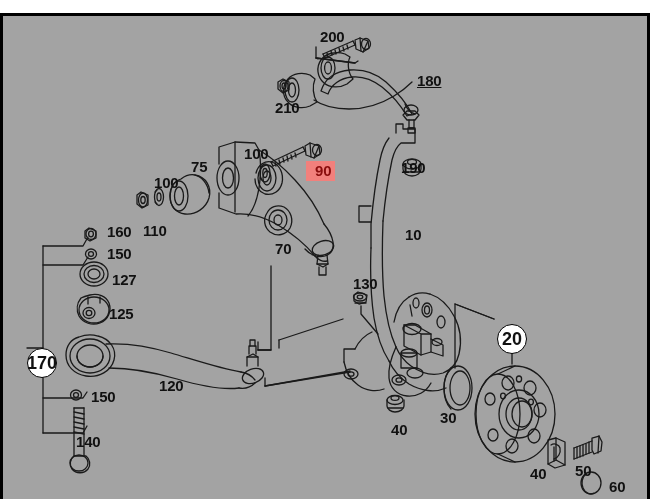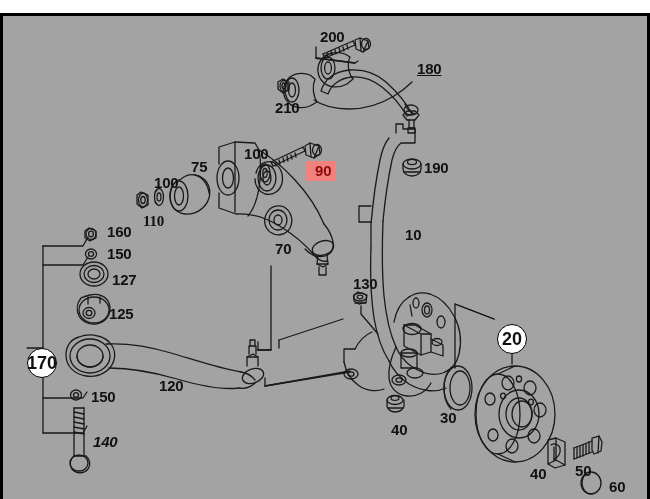--- a/index.html
+++ b/index.html
@@ -363,40 +363,40 @@
       <path d="M509 323 L509 348"></path>
       <path d="M491 303 L452 288 L452 352"></path>
       <path d="M452 288 L491 303"></path>
 
       <path d="M40 332 L24 332"></path>
 
     </g>
   </svg>
 
   <div class="lbl" style="left:317px;top:13px;">200</div>
-  <div class="lbl" style="left:414px;top:45px;text-decoration:underline;">180</div>
+  <div class="lbl" style="left:414px;top:57px;text-decoration:underline;">180</div>
   <div class="lbl" style="left:272px;top:84px;">210</div>
   <div class="lbl" style="left:241px;top:130px;">100</div>
   <div class="lbl-hl" style="left:303px;top:145px;">90</div>
-  <div class="lbl" style="left:421px;top:144px;">190</div>
+  <div class="lbl" style="left:398px;top:144px;">190</div>
   <div class="lbl" style="left:188px;top:143px;">75</div>
   <div class="lbl" style="left:151px;top:159px;">100</div>
-  <div class="lbl" style="left:140px;top:198px;font-family:Liberation Serif, serif;">110</div>
+  <div class="lbl" style="left:140px;top:207px;">110</div>
   <div class="lbl" style="left:402px;top:211px;">10</div>
   <div class="lbl" style="left:104px;top:208px;text-align:center;">160</div>
   <div class="lbl" style="left:104px;top:230px;">150</div>
   <div class="lbl" style="left:272px;top:225px;">70</div>
   <div class="lbl" style="left:109px;top:256px;">127</div>
   <div class="lbl" style="left:350px;top:260px;">130</div>
   <div class="lbl" style="left:106px;top:290px;">125</div>
   <div class="lbl" style="left:156px;top:362px;">120</div>
   <div class="lbl" style="left:88px;top:373px;">150</div>
   <div class="lbl" style="left:437px;top:394px;">30</div>
   <div class="lbl" style="left:388px;top:406px;">40</div>
-  <div class="lbl" style="left:90px;top:418px;font-style:italic;">140</div>
+  <div class="lbl" style="left:73px;top:418px;">140</div>
   <div class="lbl" style="left:527px;top:450px;">40</div>
   <div class="lbl" style="left:572px;top:447px;">50</div>
   <div class="lbl" style="left:606px;top:463px;">60</div>
 
   <div class="cbub" style="left:24px;top:332px;">170</div>
   <div class="cbub" style="left:494px;top:308px;">20</div>
 
 </div>
 
 </body></html>

